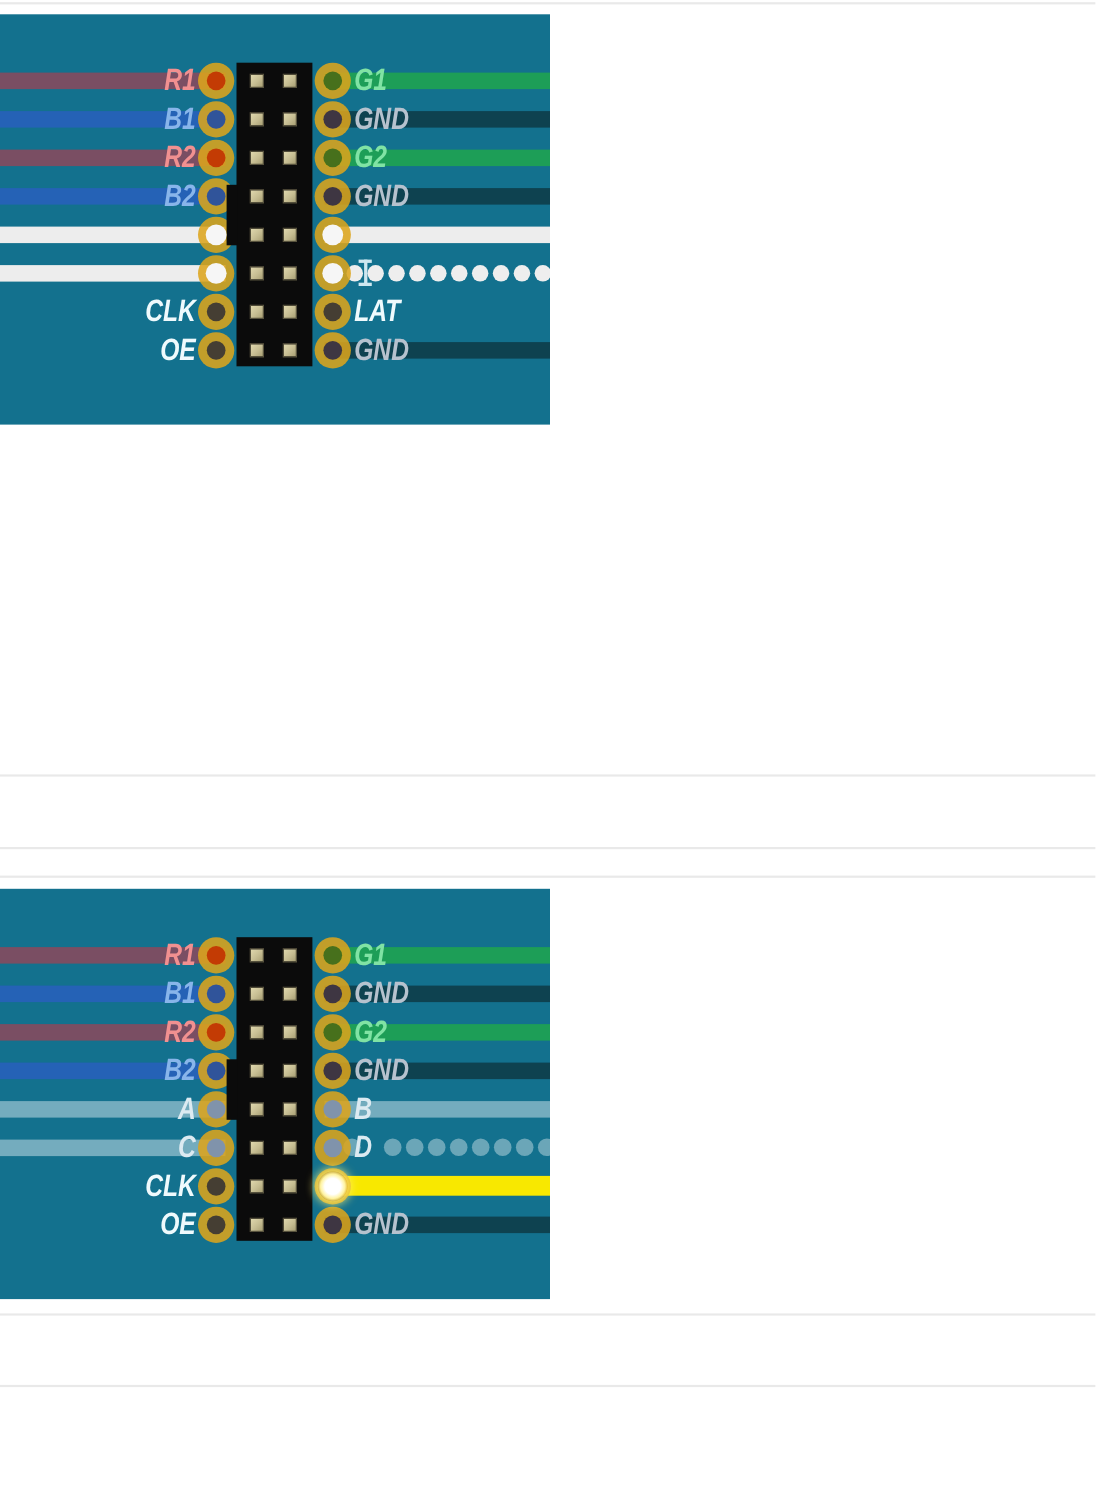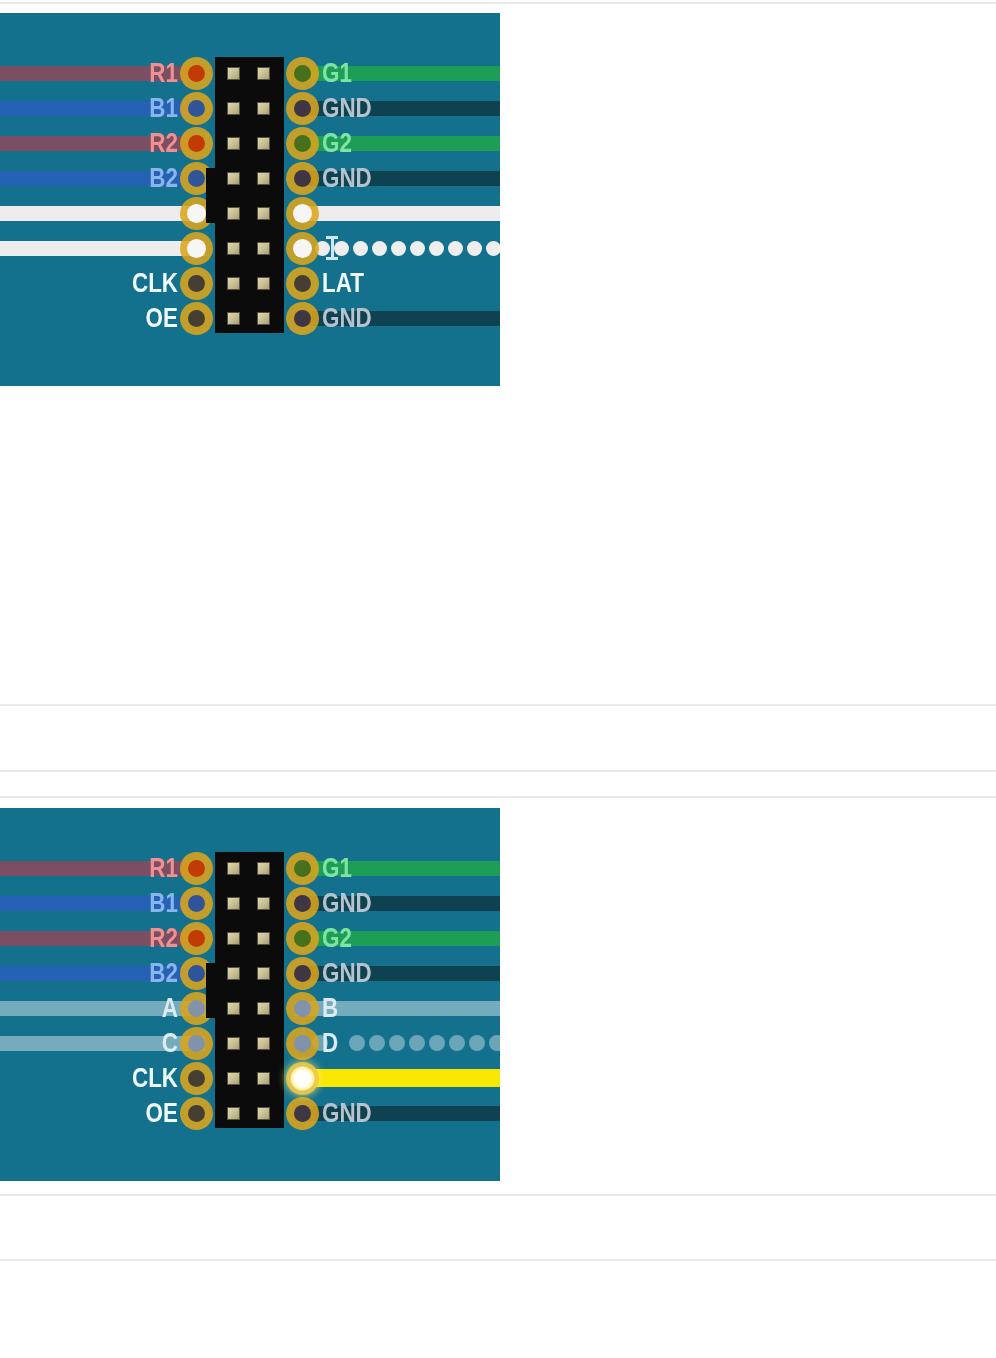--- a/index.html
+++ b/index.html
@@ -1,21 +1,21 @@
 <!DOCTYPE html>
 <html><head>
 <meta charset="utf-8">
 <style>
   html,body{margin:0;padding:0;}
   body{
     width:996px;height:1358px;position:relative;background:#ffffff;
     font-family:"Liberation Sans",sans-serif;overflow:hidden;
   }
   .divider{position:absolute;left:0;width:996px;height:2px;background:#e9e9e9;}
-  .diagram{position:absolute;overflow:hidden;}
+  .diagram{position:absolute;overflow:hidden;font-style:italic;}
   .wire{position:absolute;}
   .ring{position:absolute;border-radius:50%;}
   .pcenter{position:absolute;border-radius:50%;}
   .dot{position:absolute;border-radius:50%;}
   .lbl{
     position:absolute;font-weight:bold;font-size:28px;height:36px;line-height:36px;
     white-space:nowrap;letter-spacing:0px;
   }
   .lbl-left{left:0;width:178px;text-align:right;transform:scaleX(0.80);transform-origin:100% 50%;}
   .lbl-right{left:322px;transform:scaleX(0.80);transform-origin:0% 50%;}

